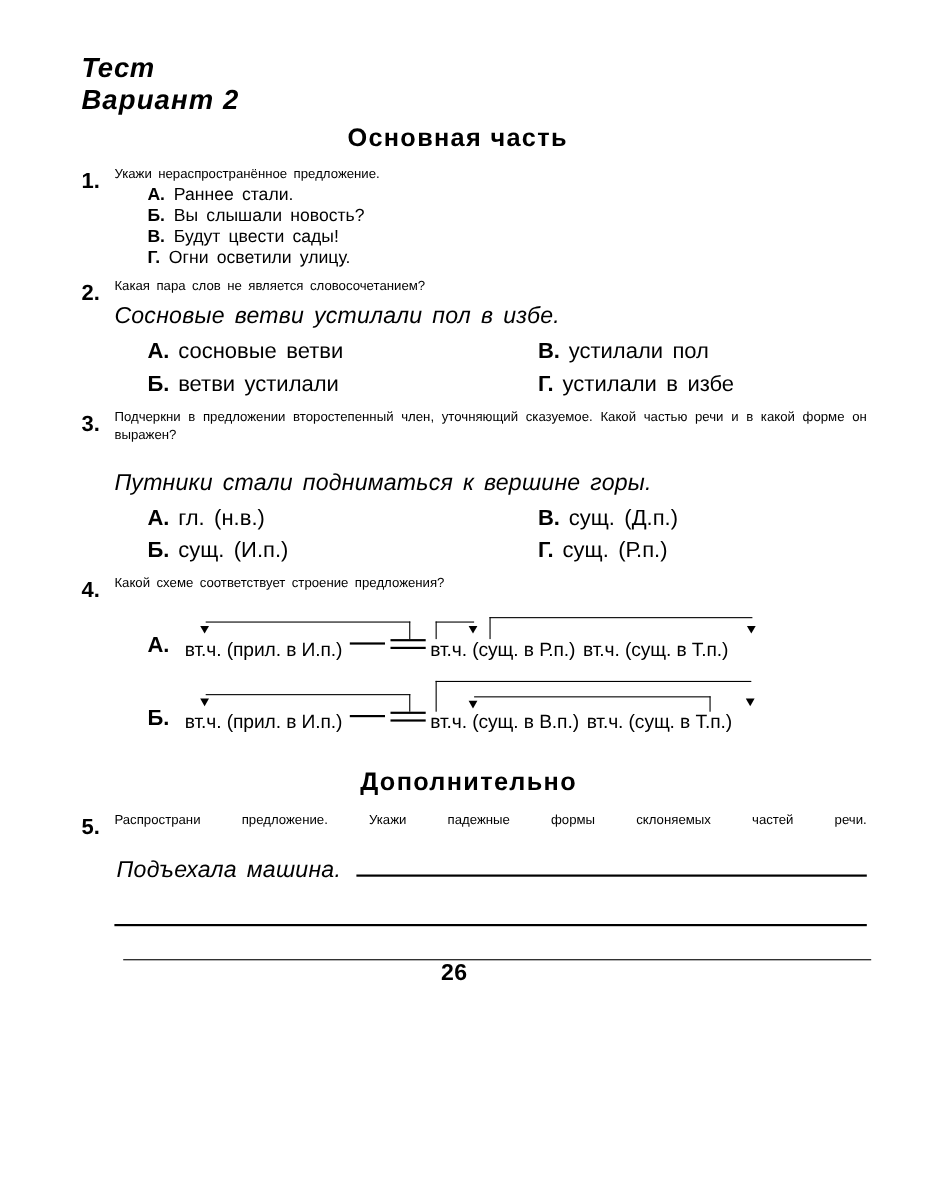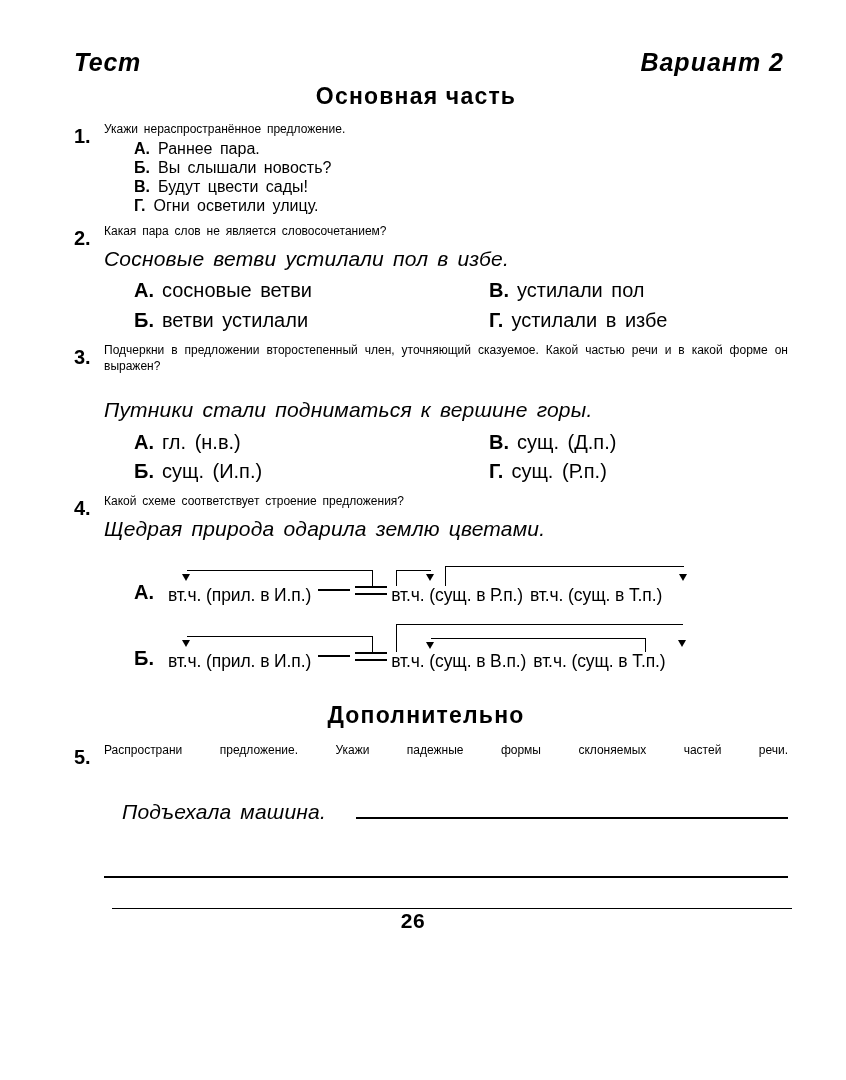--- a/index.html
+++ b/index.html
@@ -22,23 +22,24 @@
     width: 846px;
     height: 1080px;
     box-sizing: border-box;
     padding: 48px 58px 0 74px;
   }
 
   
   .header-row {
     display: flex;
     justify-content: space-between;
-    align-items: center;
+    align-items: flex-start;
     width: 100%;
     margin-bottom: 6px;
+    flex-direction: column;
   }
   .hdr-left {
     font-style: italic;
     font-weight: bold;
     font-size: 25px;
     letter-spacing: 0.5px;
   }
   .hdr-right {
     font-style: italic;
     font-weight: bold;
@@ -221,21 +222,21 @@
     border-top: 7px solid #000;
   }
 
   
   .answer-line-row {
     display: flex;
     align-items: baseline;
     margin-top: 6px;
     padding-left: 2px;
   }
-  .answer-line-row .sentence { margin: 16px; white-space: nowrap; }
+  .answer-line-row .sentence { margin: 0; white-space: nowrap; }
   .answer-rule {
     flex: 1 1 auto;
     border-bottom: 2px solid #000;
     margin-left: 14px;
     margin-bottom: 5px;
     height: 0;
   }
   .blank-rule {
     border-bottom: 2px solid #000;
     margin: 34px 0 0 0;
@@ -269,21 +270,21 @@
 
   <div class="section-title">Основная часть</div>
 
   <div class="q">
     <div class="q-num">1.</div>
     <div class="q-body">
       <div class="q-text">Укажи  нераспространённое  предложение.</div>
       <div class="opts single">
         <div class="opt">
           <span class="ltr">А.</span>
-          <span class="txt">Раннее  пара.</span>
+          <span class="txt">Раннее  стали.</span>
         </div>
         <div class="opt">
           <span class="ltr">Б.</span>
           <span class="txt">Вы  слышали  новость?</span>
         </div>
         <div class="opt">
           <span class="ltr">В.</span>
           <span class="txt">Будут  цвести  сады!</span>
         </div>
         <div class="opt">
@@ -351,21 +352,20 @@
           </div>
         </div>
       </div>
     </div>
   </div>
 
   <div class="q" style="margin-top:8px;">
     <div class="q-num">4.</div>
     <div class="q-body">
       <div class="q-text">Какой  схеме  соответствует  строение  предложения?</div>
-      <div class="sentence">Щедрая природа одарила землю цветами.</div>
 
       <div class="scheme-block">
 
         <div class="scheme-row">
           <div class="scheme-letter">А.</div>
           <div class="scheme-canvas">
             <div class="scheme-labels">
               <span class="lbl">вт.ч. (прил. в И.п.)</span>
               <span class="mark-subject"></span>
               <span class="mark-predicate"></span>

